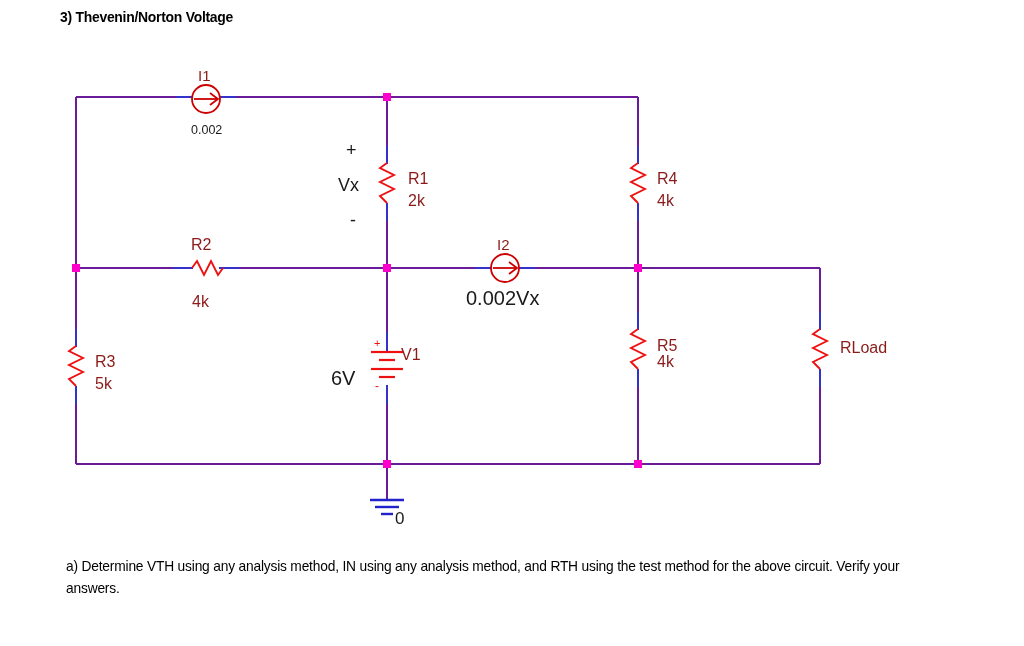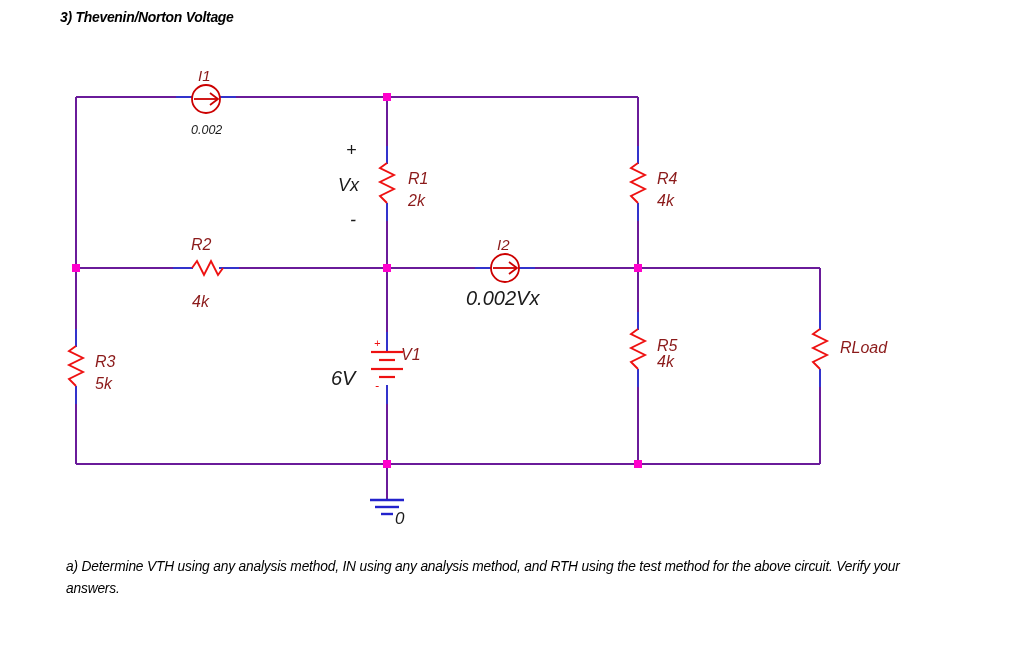--- a/index.html
+++ b/index.html
@@ -14,21 +14,20 @@
     position: relative;
     font-family: "Liberation Sans", sans-serif;
     color: #000000;
     overflow: hidden;
   }
   #page-root {
     position: absolute;
     left: 0; top: 0;
     width: 1024px;
     height: 646px;
-    font-style: italic;
   }
   .problem-title {
     position: absolute;
     left: 60px;
     top: 8px;
     font-size: 15px;
     font-weight: bold;
     letter-spacing: -0.3px;
     transform: scaleX(0.93);
     transform-origin: left top;

